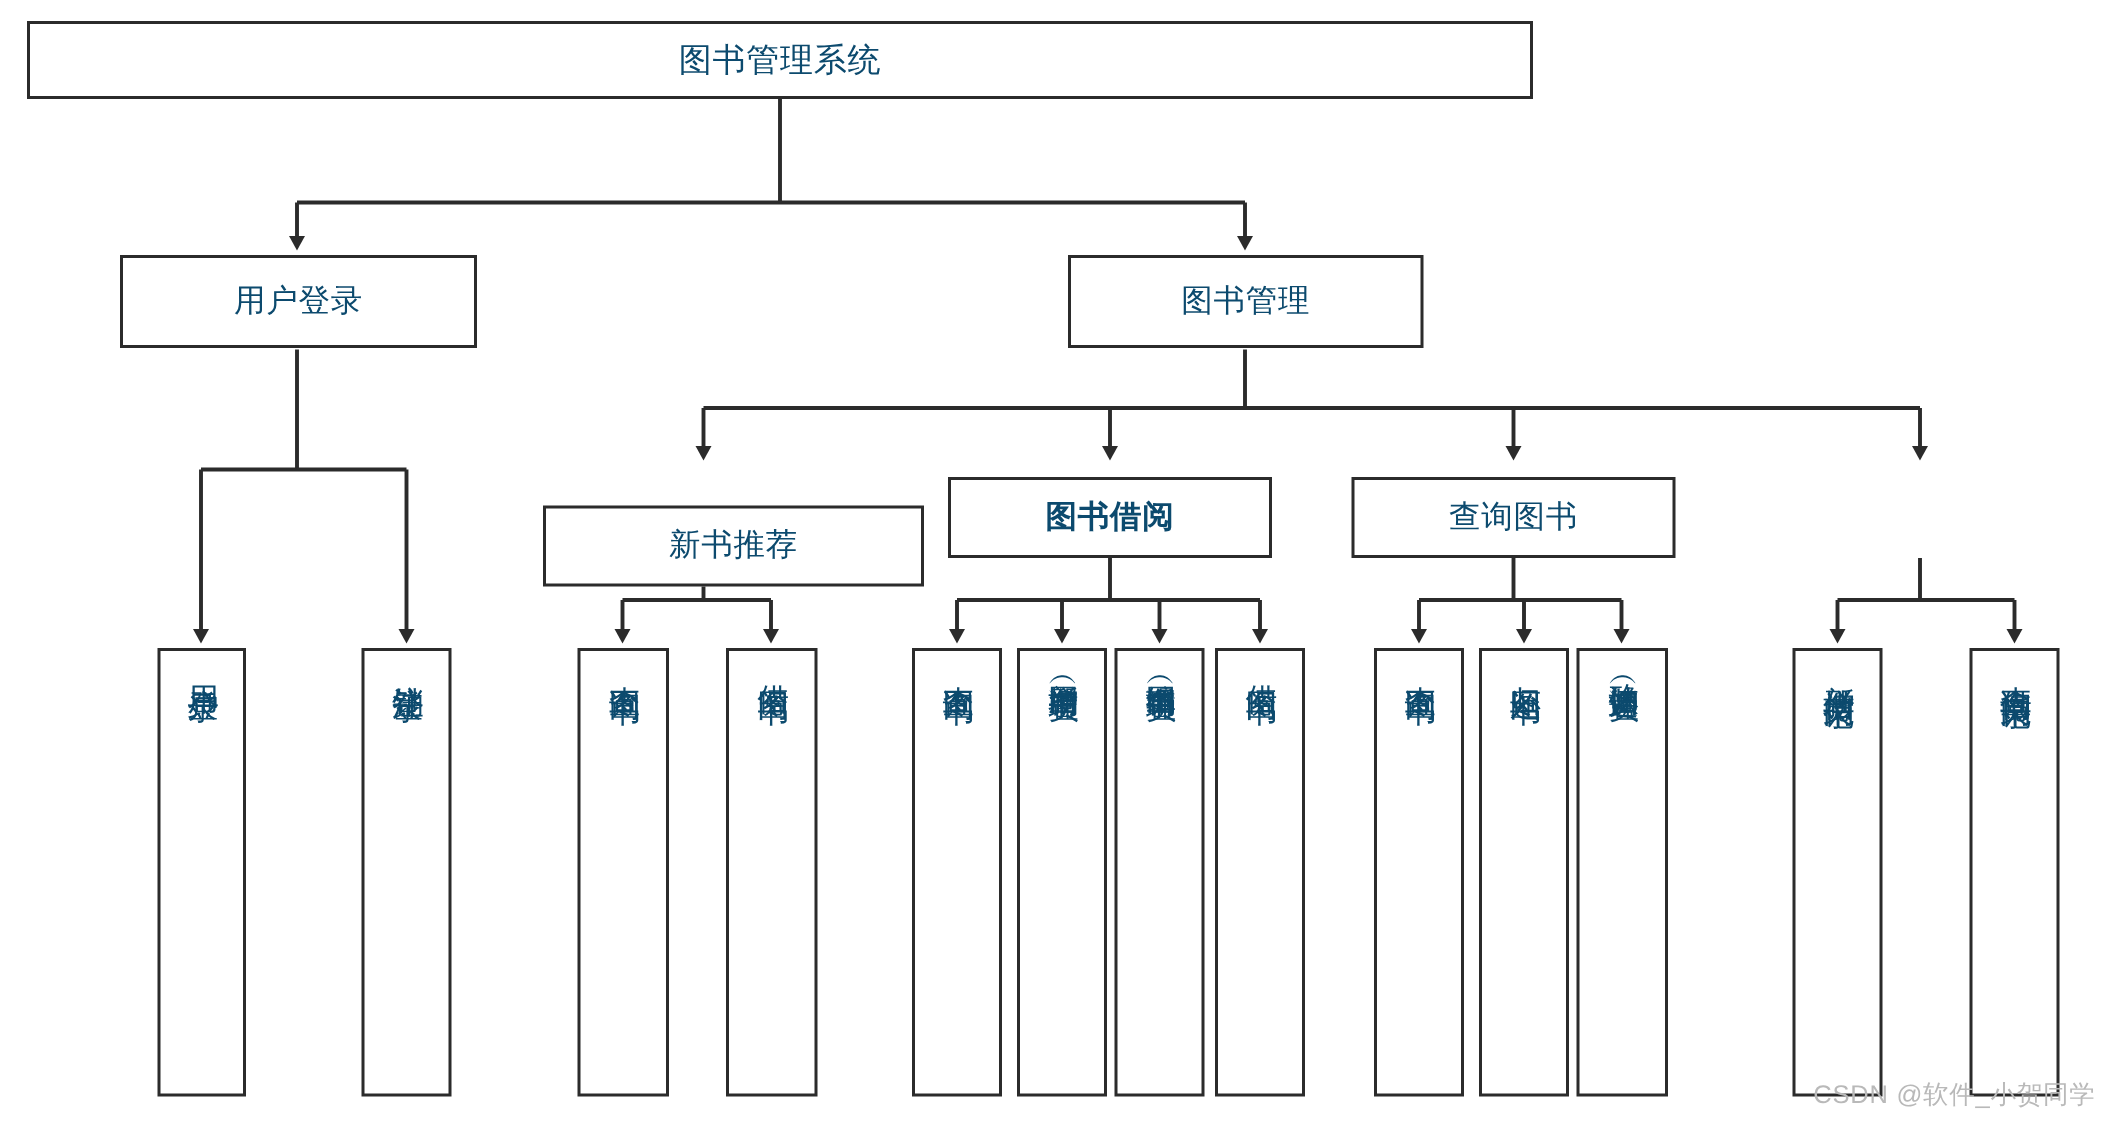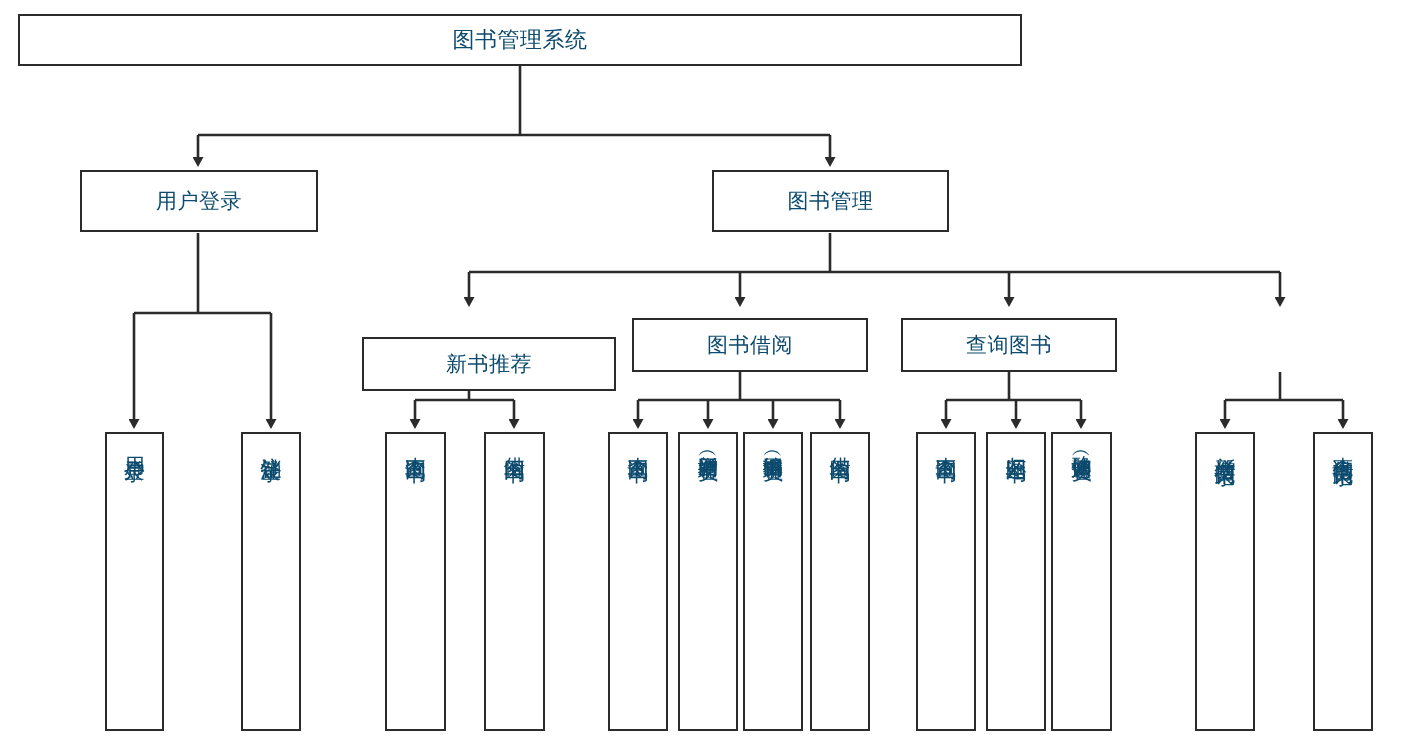--- a/index.html
+++ b/index.html
@@ -138,21 +138,21 @@
   <div class="node h" style="left:80px; top:170px; width:238px; height:62px;">
     <span class="node-label">用户登录</span>
   </div>
   <div class="node h" style="left:712px; top:170px; width:237px; height:62px;">
     <span class="node-label">图书管理</span>
   </div>
 
   <div class="node h" style="left:362px; top:318px; width:254px; height:54px;margin-top:19px;">
     <span class="node-label">新书推荐</span>
   </div>
-  <div class="node h" style="left:632px; top:318px; width:236px; height:54px;">
+  <div class="node h" style="left:632px; top:318px; width:216px; height:54px;font-weight:bold;">
     <span class="node-label">图书借阅</span>
   </div>
   <div class="node h" style="left:901px; top:318px; width:216px; height:54px;">
     <span class="node-label">查询图书</span>
   </div>
 
   <div class="node v" style="left:105px; top:432px; width:59px; height:299px;">
     <span class="node-label">用户登录</span>
   </div>
   <div class="node v" style="left:241px; top:432px; width:60px; height:299px;">
@@ -189,14 +189,15 @@
     <span class="node-label">确认归还（管理员）</span>
   </div>
 
   <div class="node v" style="left:1195px; top:432px; width:60px; height:299px;">
     <span class="node-label">新增借阅记录</span>
   </div>
   <div class="node v" style="left:1313px; top:432px; width:60px; height:299px;">
     <span class="node-label">查询借阅记录</span>
   </div>
 
+  <div class="watermark">CSDN @软件_小贺同学</div>
 
 </div>
 
 </body></html>

